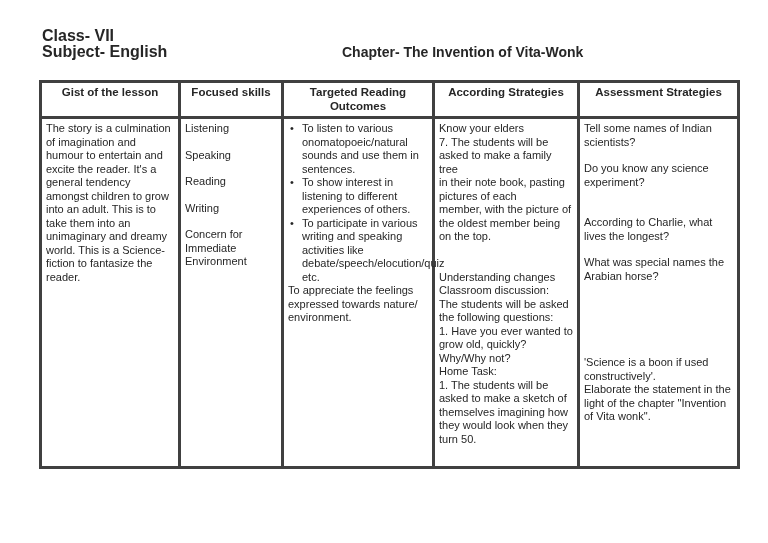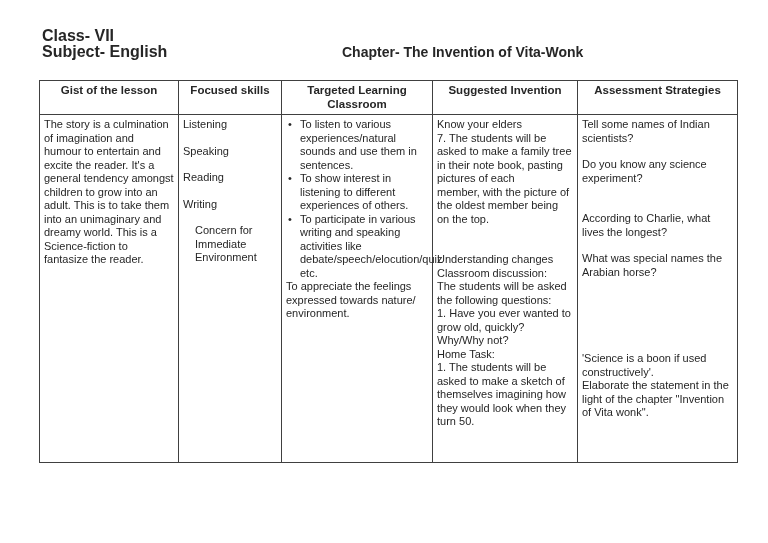--- a/index.html
+++ b/index.html
@@ -14,38 +14,38 @@
   .doc-header { position: absolute; left: 42px; top: 28px; font-size: 16px; font-weight: bold; line-height: 16px; }
   .chapter { position: absolute; left: 342px; top: 44px; font-size: 14px; font-weight: bold; line-height: 16px; }
 
   table.lesson {
     position: absolute; left: 39px; top: 80px;
     border-collapse: collapse;
     table-layout: fixed;
     width: 698px;
   }
   table.lesson th, table.lesson td {
-    border: 1px solid #404040;
+    border: 3px solid #404040;
     vertical-align: top;
     font-size: 11px;
     line-height: 13.5px;
   }
   table.lesson th {
     font-size: 11.5px;
     font-weight: bold;
     text-align: center;
     padding: 3px 2px;
     height: 24px;
   }
   table.lesson td {
     padding: 3px 4px 3px 4px;
     height: 341px;
   }
   .skill-item { margin-bottom: 13px; }
-  .skill-item:last-child { margin-bottom: 0; margin-left: 12px; }
+  .skill-item:last-child { margin-bottom: 0; }
 
   .bullet-row { display: flex; margin-bottom: 0; }
   .bullet-glyph { width: 12px; flex: 0 0 12px; padding-left: 2px; }
   .bullet-text { flex: 1 1 auto; word-wrap: break-word; }
 
   .pre { white-space: pre-line; }
   .bold { font-weight: normal; }
 
   .strat-block-gap { margin-top: 27px; }
   .q-gap-1 { margin-bottom: 13px; }
@@ -66,39 +66,39 @@
     <col style="width:139px">
     <col style="width:103px">
     <col style="width:151px">
     <col style="width:145px">
     <col style="width:160px">
   </colgroup>
   <tbody>
       <tr>
     <th>Gist of the lesson</th>
     <th>Focused skills</th>
-    <th>Targeted Learning Classroom</th>
-    <th>Suggested Invention</th>
+    <th>Targeted Reading Outcomes</th>
+    <th>According Strategies</th>
     <th>Assessment Strategies</th>
   </tr>
   <tr>
     <td>
       <div>The story is a culmination of imagination and humour to entertain and excite the reader. It's a general tendency amongst children to grow into an adult. This is to take them into an unimaginary and dreamy world. This is a Science-fiction to fantasize the reader.</div>
     </td>
     <td>
       <div class="skill-item">Listening</div>
       <div class="skill-item">Speaking</div>
       <div class="skill-item">Reading</div>
       <div class="skill-item">Writing</div>
       <div class="skill-item">Concern for Immediate Environment</div>
     </td>
     <td>
       <div class="bullet-row">
         <span class="bullet-glyph">•</span>
-        <span class="bullet-text">To listen to various experiences/natural sounds and use them in sentences.</span>
+        <span class="bullet-text">To listen to various onomatopoeic/natural sounds and use them in sentences.</span>
       </div>
       <div class="bullet-row">
         <span class="bullet-glyph">•</span>
         <span class="bullet-text">To show interest in listening to different experiences of others.</span>
       </div>
       <div class="bullet-row">
         <span class="bullet-glyph">•</span>
         <span class="bullet-text">To participate in various writing and speaking activities like debate/speech/elocution/quiz etc.</span>
       </div>
       <div>To appreciate the feelings expressed towards nature/ environment.</div>

